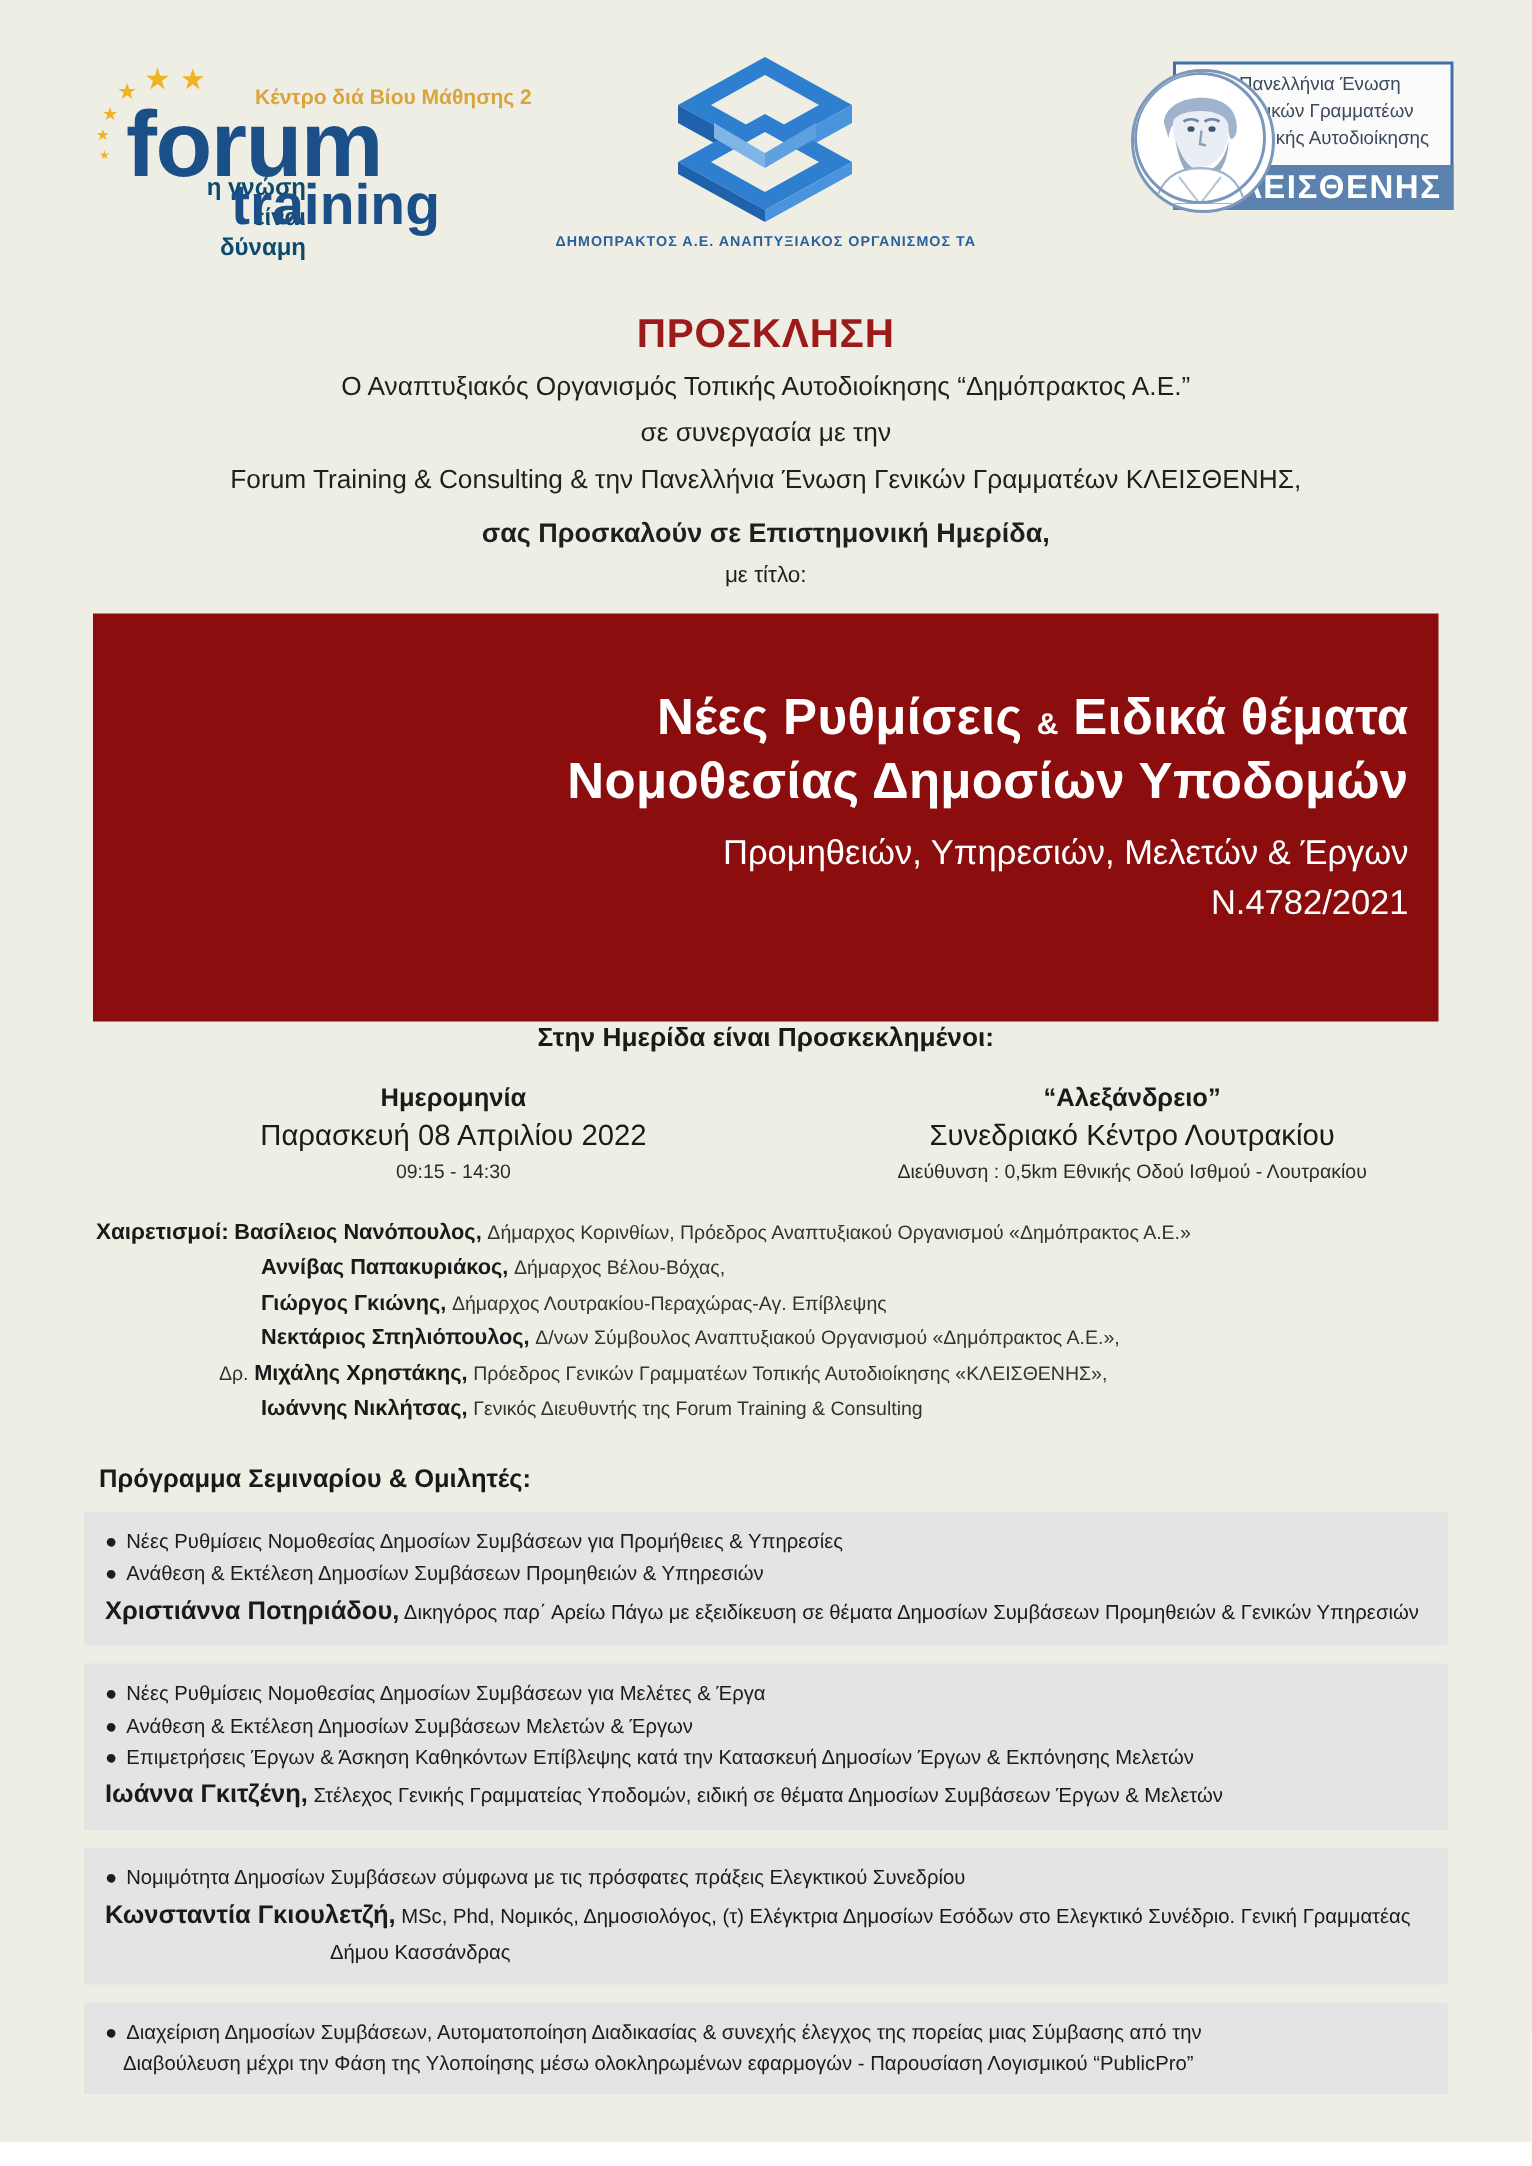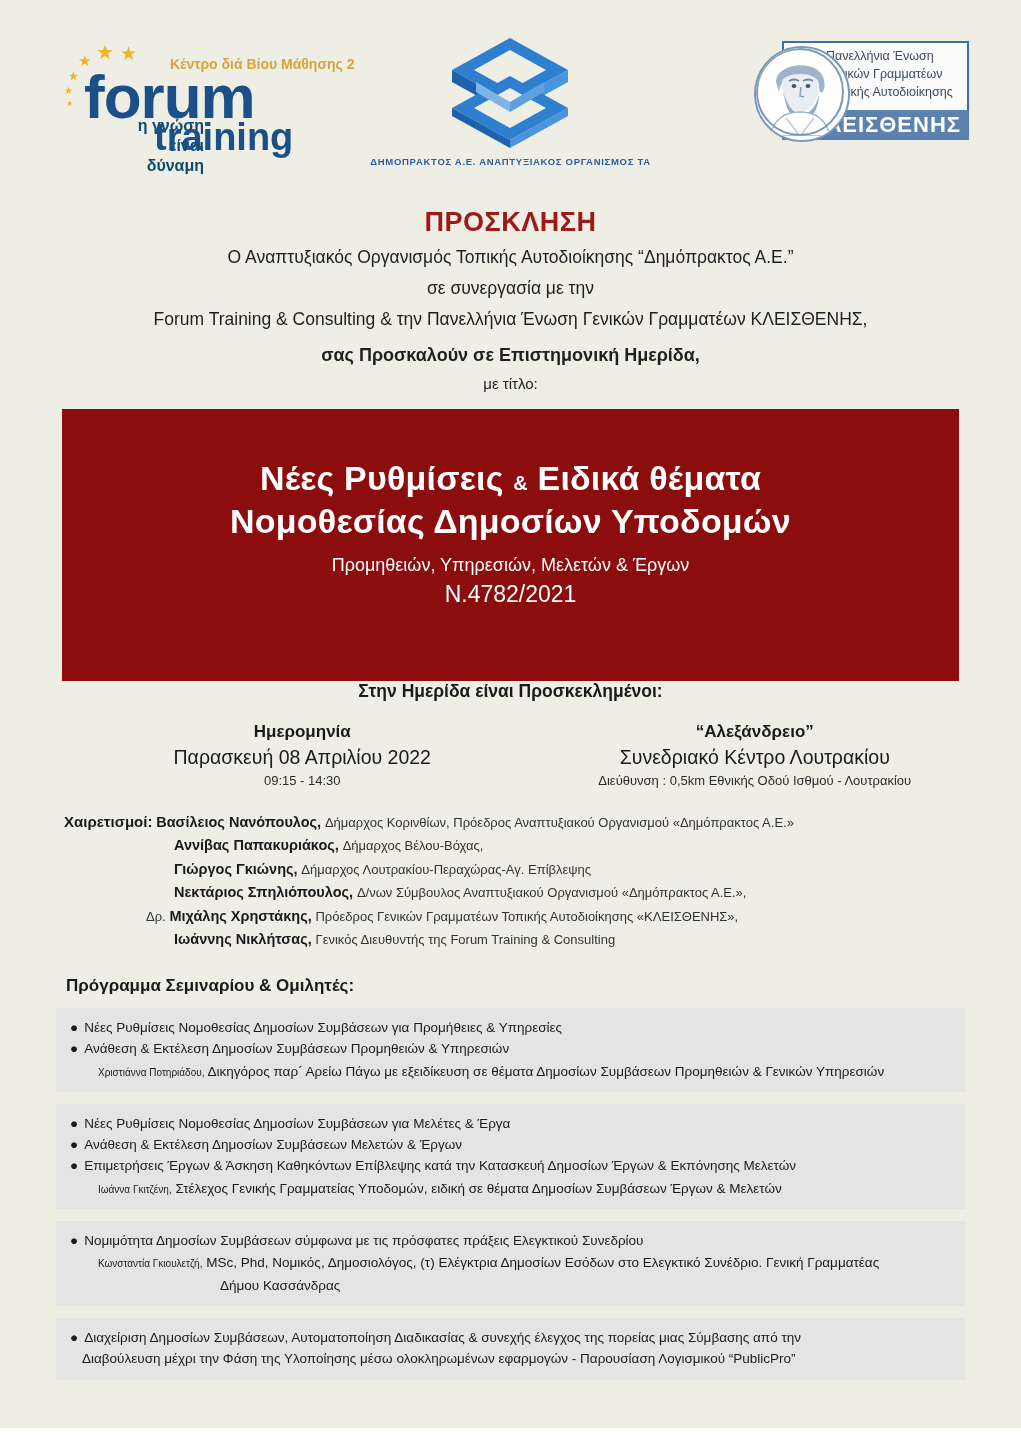--- a/index.html
+++ b/index.html
@@ -182,34 +182,34 @@
     line-height: 1.38;
   }
   .invite-line.bold { font-weight: 700; font-size: 18px; margin-top: 12px; }
   .invite-line.small { font-size: 15px; margin-top: 6px; }
 
   
   .banner {
     margin: 14px 62px 0 62px;
     background: #8b0d0d;
     color: #ffffff;
-    text-align: center;
+    text-align: right;
     padding: 48px 20px 46px 20px;
     box-sizing: border-box;
     height: 272px;
   }
   .banner-l1 {
     font-size: 34px;
     font-weight: 700;
     line-height: 1.28;
     letter-spacing: 0.2px;
   }
   .banner-l1 .amp { font-size: 20px; font-weight: 700; }
   .banner-l2 {
-    font-size: 18px;
+    font-size: 23px;
     margin-top: 10px;
     line-height: 1.3;
   }
   .banner-l3 {
     font-size: 23px;
     margin-top: 4px;
   }
 
   
   .invitees { text-align: center; }
@@ -265,21 +265,21 @@
     font-size: 13.5px;
     line-height: 1.58;
     color: #1c1c1c;
   }
   .bullet-line .b { margin-right: 6px; }
   .speaker-line {
     font-size: 13.5px;
     line-height: 1.58;
     margin-top: 1px;
   }
-  .speaker-line .sname { font-weight: 400; font-size: 10px; margin-left: 28px; }
+  .speaker-line .sname { font-weight: 700; font-size: 17px; }
   .cont-indent { padding-left: 150px; }
   .wrap-indent { padding-left: 12px; }
 </style>
 </head>
 <body>
 
 <div class="page">
 
   <div class="logo-bar">
 

